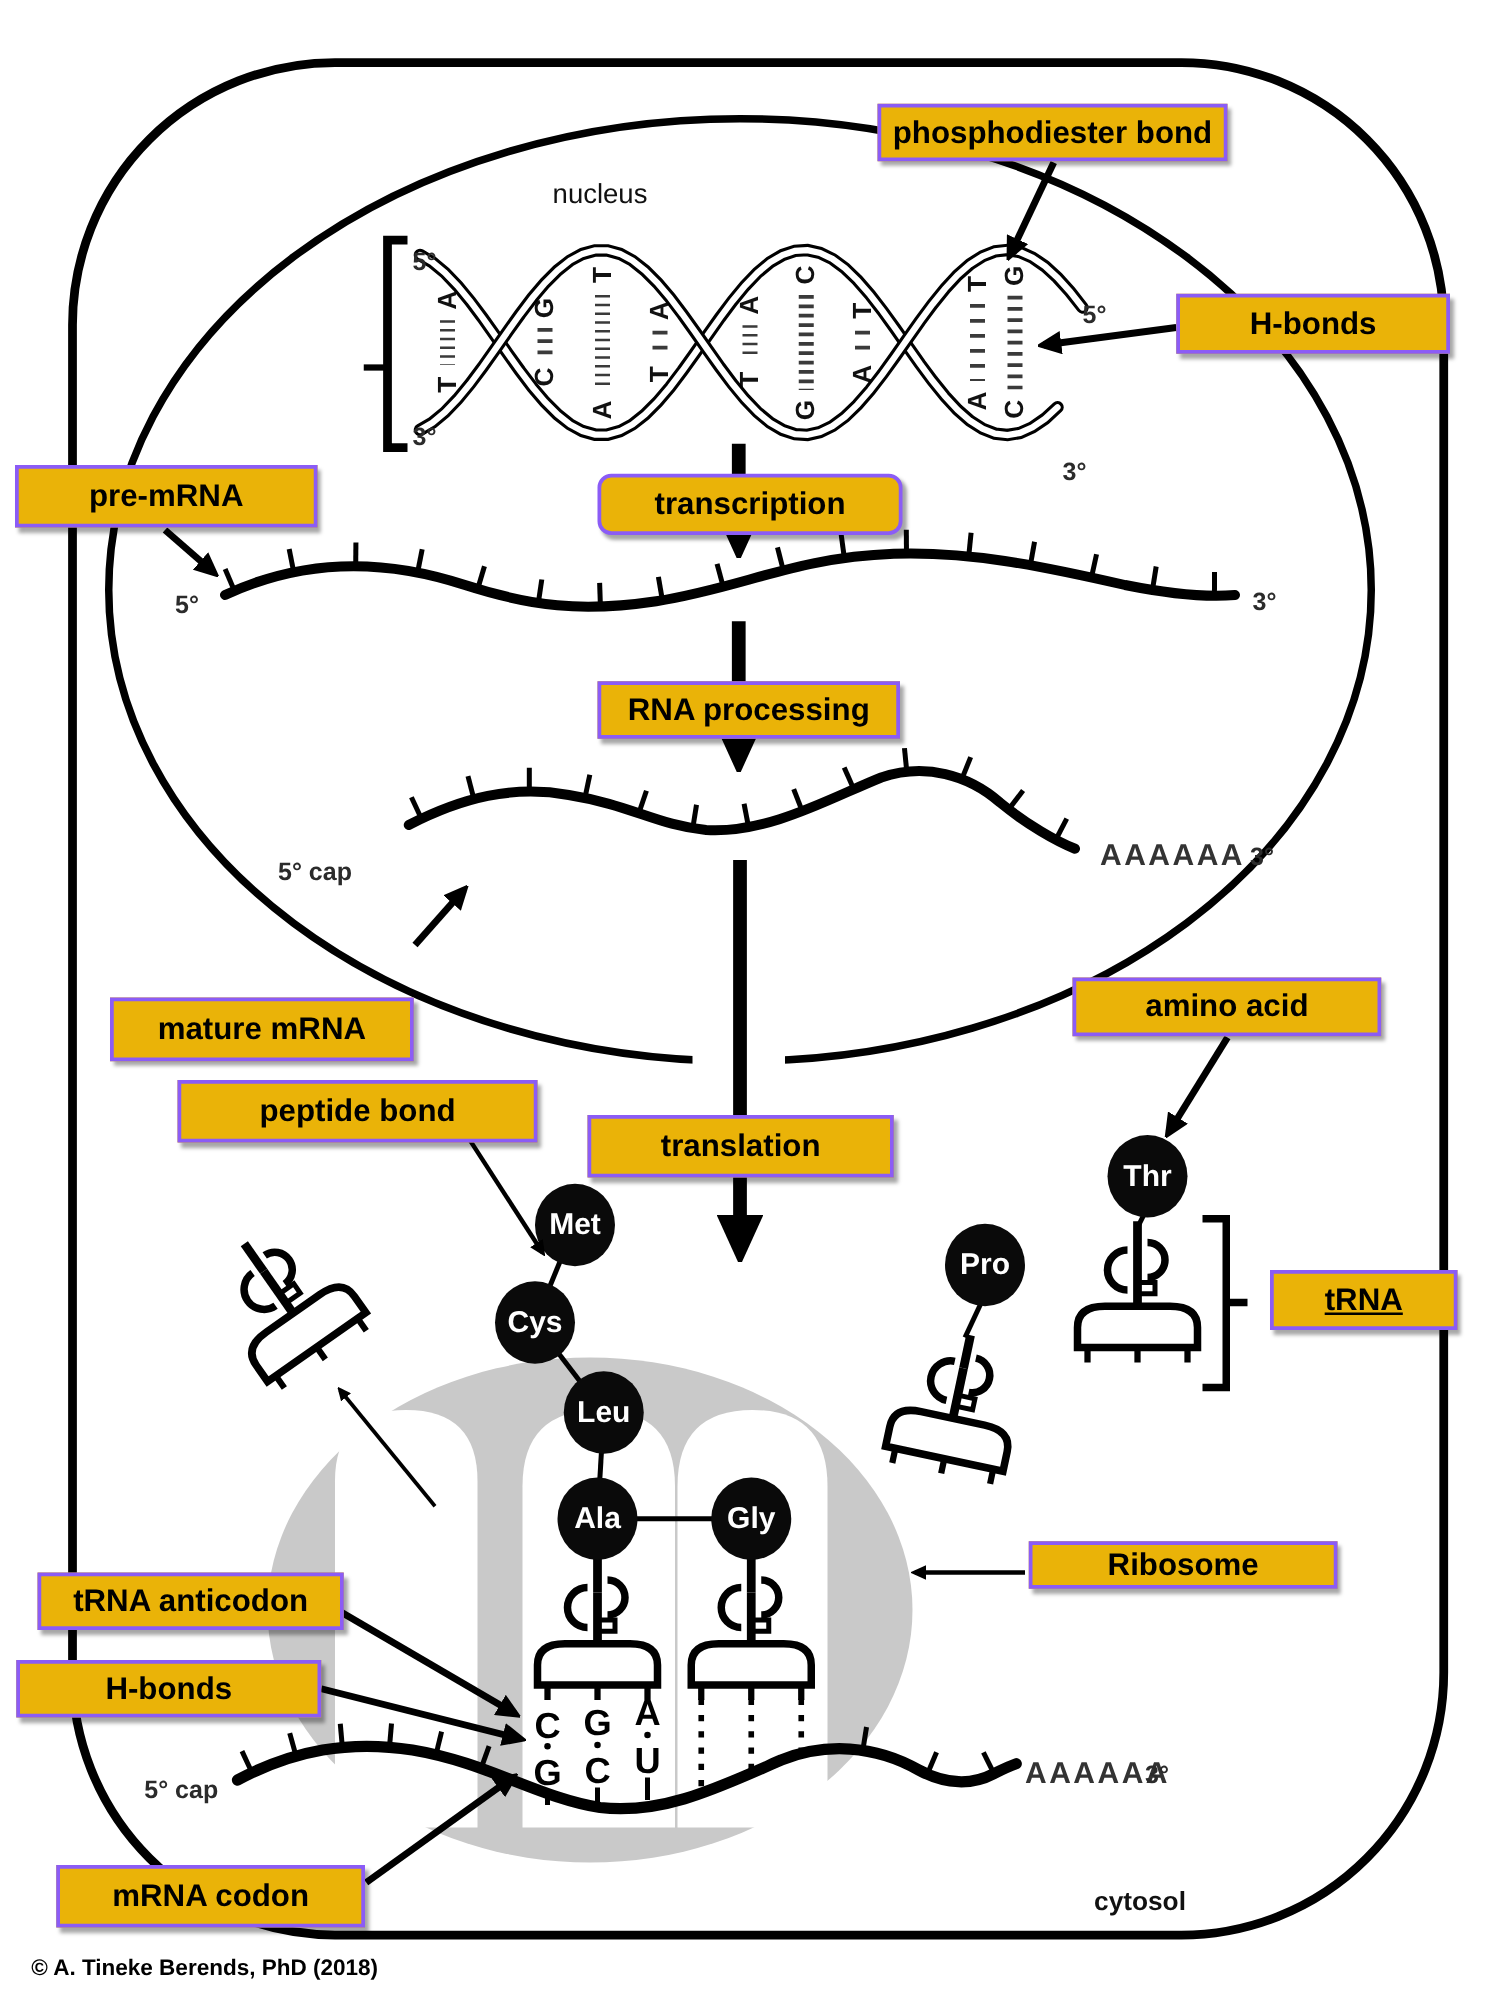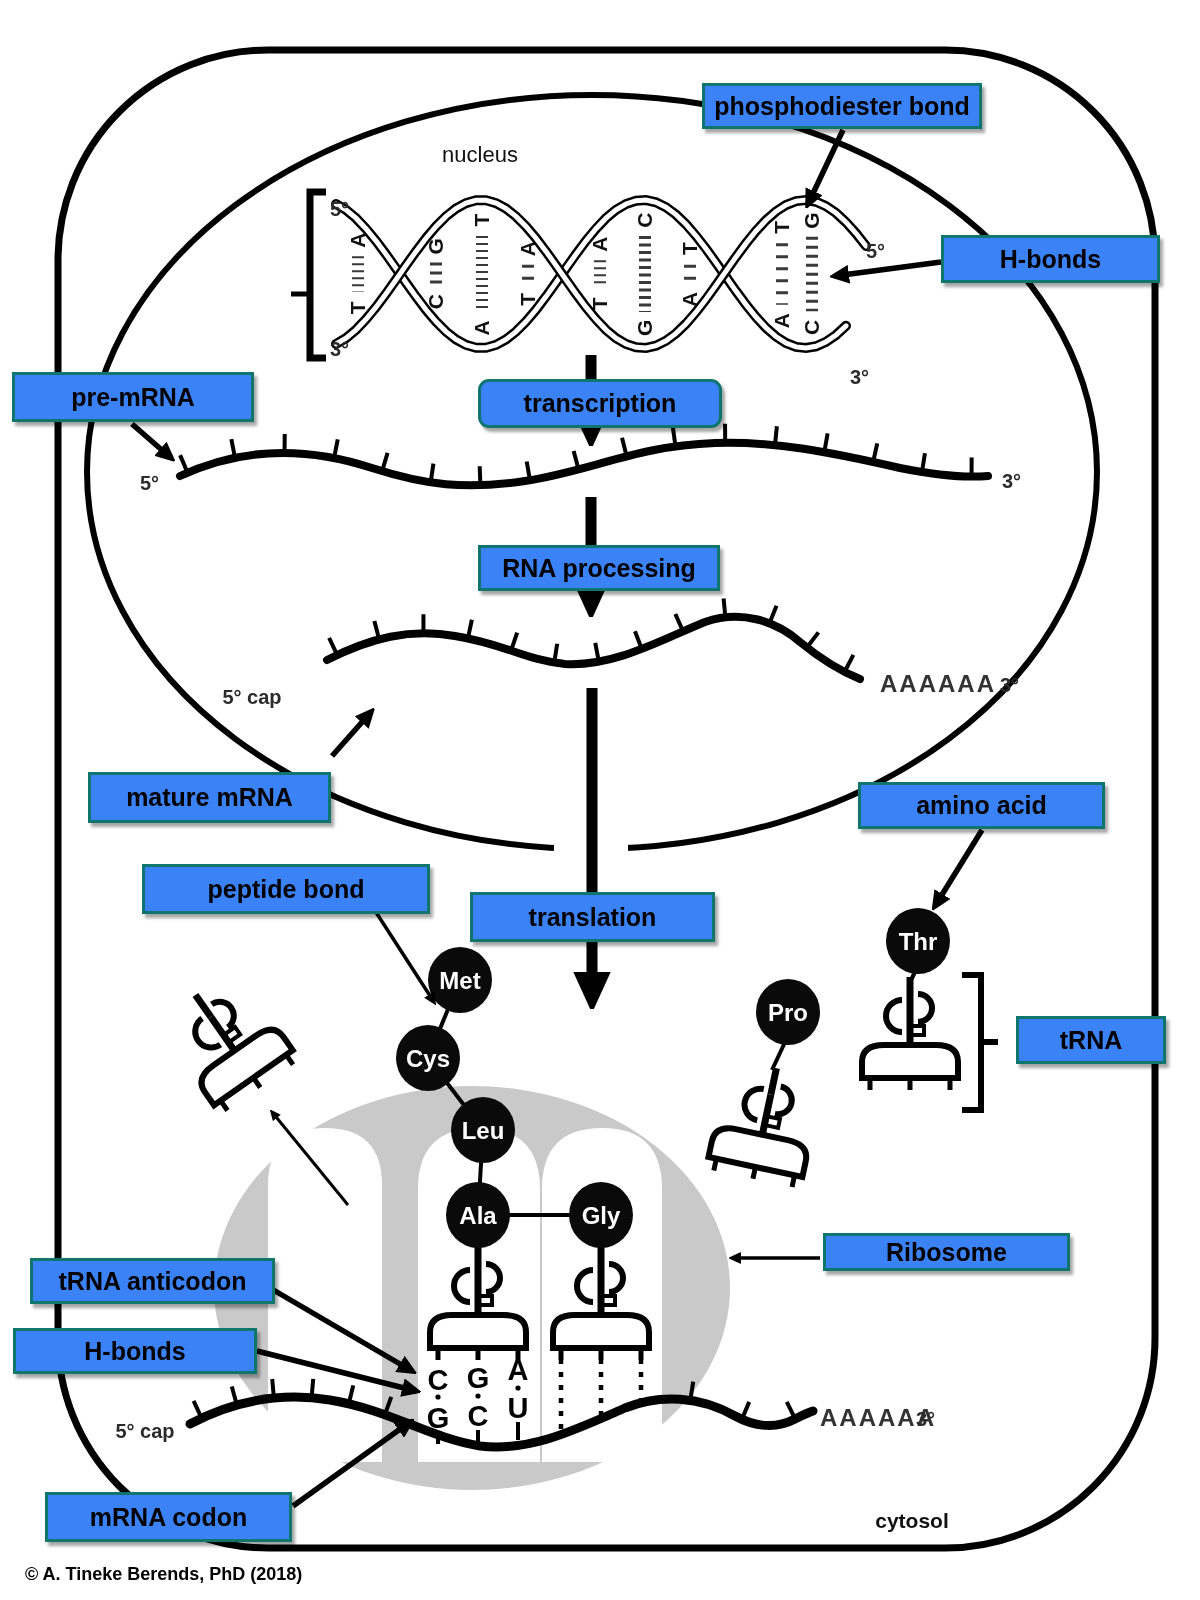--- a/index.html
+++ b/index.html
@@ -1,19 +1,19 @@
 <!DOCTYPE html>
 <html><head>
 <meta charset="utf-8">
 <style>
   html,body{margin:0;padding:0;background:#fff;}
   #stage{position:relative;width:1200px;height:1600px;background:#fff;overflow:hidden;
          font-family:"Liberation Sans",sans-serif;}
   #art{position:absolute;left:0;top:0;}
-  .lbl{position:absolute;box-sizing:border-box;background:#3b82f6;border:3px solid #0f766e;
+  .lbl{position:absolute;box-sizing:border-box;background:#eab308;border:3px solid #8b5cf6;
        display:flex;align-items:center;justify-content:center;
        font:bold 25px "Liberation Sans",sans-serif;color:#000;
        box-shadow:3px 4px 3px rgba(0,0,0,.35);white-space:nowrap;}
   .t   {font-family:"Liberation Sans",sans-serif;fill:#111;}
   .t20 {font-size:20px;font-weight:bold;fill:#2b2b2b;}
   .t22 {font-size:22px;fill:#111;}
   .t22b{font-size:21px;font-weight:bold;fill:#111;}
   .t24 {font-size:24px;font-weight:bold;fill:#333;letter-spacing:2px;}
   .t18 {font-size:18px;font-weight:bold;fill:#000;}
   .nt  {font-size:29px;font-weight:bold;fill:#000;}
@@ -220,22 +220,22 @@
       <line x1="690.2574462890625" y1="1400.3612060546875" x2="693.2227599145008" y2="1381.5940295195028" stroke="#000" stroke-width="4"></line>
       <line x1="741.8314819335938" y1="1419.3590087890625" x2="749.2489209149534" y2="1401.8666790712173" stroke="#000" stroke-width="4"></line>
       <line x1="795.1787719726562" y1="1418.9111328125" x2="786.7325472549729" y2="1401.8916942783299" stroke="#000" stroke-width="4"></line>
     </svg>
 
 <div class="lbl" style="left:702px;top:83px;width:280px;height:46px;">phosphodiester bond</div>
 <div class="lbl" style="left:941px;top:235px;width:219px;height:48px;">H-bonds</div>
 <div class="lbl" style="left:12px;top:372px;width:242px;height:50px;">pre-mRNA</div>
 <div class="lbl" style="left:478px;top:379px;width:244px;height:49px;border-radius:11px;">transcription</div>
 <div class="lbl" style="left:478px;top:545px;width:242px;height:46px;">RNA processing</div>
-<div class="lbl" style="left:88px;top:772px;width:243px;height:51px;">mature mRNA</div>
+<div class="lbl" style="left:88px;top:798px;width:243px;height:51px;">mature mRNA</div>
 <div class="lbl" style="left:858px;top:782px;width:247px;height:47px;">amino acid</div>
 <div class="lbl" style="left:142px;top:864px;width:288px;height:50px;">peptide bond</div>
 <div class="lbl" style="left:470px;top:892px;width:245px;height:50px;">translation</div>
-<div class="lbl" style="left:1016px;top:1016px;width:150px;height:48px;">tRNA</div>
+<div class="lbl" style="left:1016px;top:1016px;width:150px;height:48px;text-decoration:underline;">tRNA</div>
 <div class="lbl" style="left:823px;top:1233px;width:247px;height:38px;">Ribosome</div>
 <div class="lbl" style="left:30px;top:1258px;width:245px;height:46px;">tRNA anticodon</div>
 <div class="lbl" style="left:13px;top:1328px;width:244px;height:46px;">H-bonds</div>
 <div class="lbl" style="left:45px;top:1492px;width:247px;height:50px;">mRNA codon</div>
 </div>
 
 </body></html>

